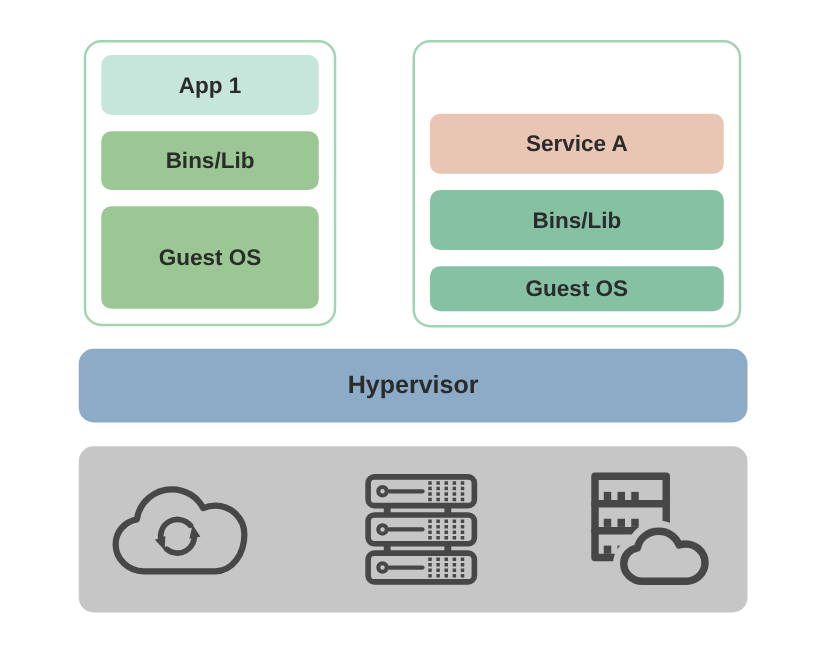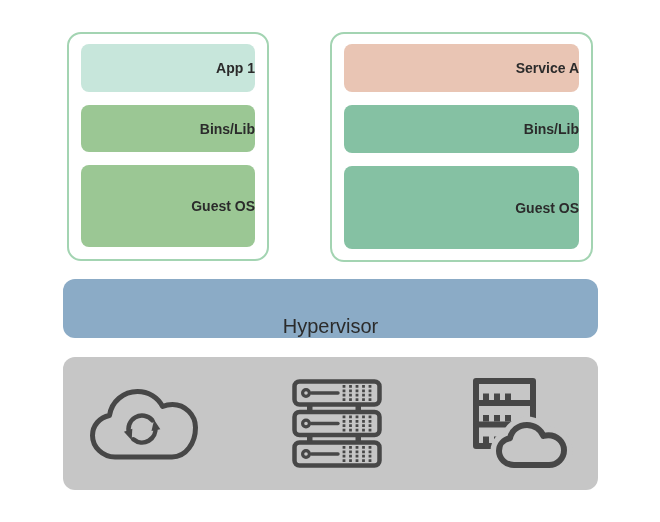--- a/index.html
+++ b/index.html
@@ -10,34 +10,34 @@
   *{box-sizing:border-box;margin:0;padding:0;}
   html,body{background:#ffffff;}
   body{font-family:"Liberation Sans","DejaVu Sans",sans-serif;}
   .canvas{position:relative;width:660px;height:522px;background:#ffffff;overflow:hidden;}
 
   .vm-box{position:absolute;border:2px solid var(--vm-border);border-radius:14px;
           background:#ffffff;display:flex;flex-direction:column;gap:13px;}
   .vm-left{left:67px;top:32px;width:202px;height:229px;padding:10px 12px 12px 12px;}
   .vm-right{left:330px;top:32px;width:263px;height:230px;padding:10px 12px 11px 12px;}
 
-  .layer{border-radius:8px;display:flex;align-items:center;justify-content:flex-end;
-         font-weight:700;font-size:14px;color:var(--text);}
+  .layer{border-radius:8px;display:flex;align-items:center;justify-content:center;
+         font-weight:700;font-size:18px;color:var(--text);}
   .layer-app{height:48px;background:var(--app-fill);}
   .layer-bins-l{height:47px;background:var(--green-fill);}
   .layer-os-l{flex:1;background:var(--green-fill);}
-  .svc-row{display:flex;gap:10px;height:48px;}
+  .svc-row{display:flex;gap:10px;height:48px;margin-top:47px;}
   .layer-svc{flex:1;background:var(--salmon-fill);}
   .layer-bins-r{height:48px;background:var(--teal-fill);}
   .layer-os-r{flex:1;background:var(--teal-fill);}
 
   .hypervisor{position:absolute;left:63px;top:279px;width:535px;height:59px;
               border-radius:12px;background:var(--hypervisor-fill);
-              display:flex;align-items:flex-end;justify-content:center;
-              font-weight:400;font-size:20px;color:var(--text);}
+              display:flex;align-items:center;justify-content:center;
+              font-weight:700;font-size:20px;color:var(--text);}
 
   .infra{position:absolute;left:63px;top:357px;width:535px;height:133px;
          border-radius:12px;background:var(--infra-fill);
          display:flex;align-items:center;justify-content:space-between;
          padding:0 21px;}
   .icon{display:block;}
   .stk{stroke:var(--icon-stroke);fill:none;stroke-linejoin:round;stroke-linecap:round;}
   .fil{fill:var(--icon-stroke);stroke:none;}
   .bgf{fill:var(--infra-fill);}
   .halo{stroke:var(--infra-fill);fill:var(--infra-fill);stroke-linejoin:round;}

